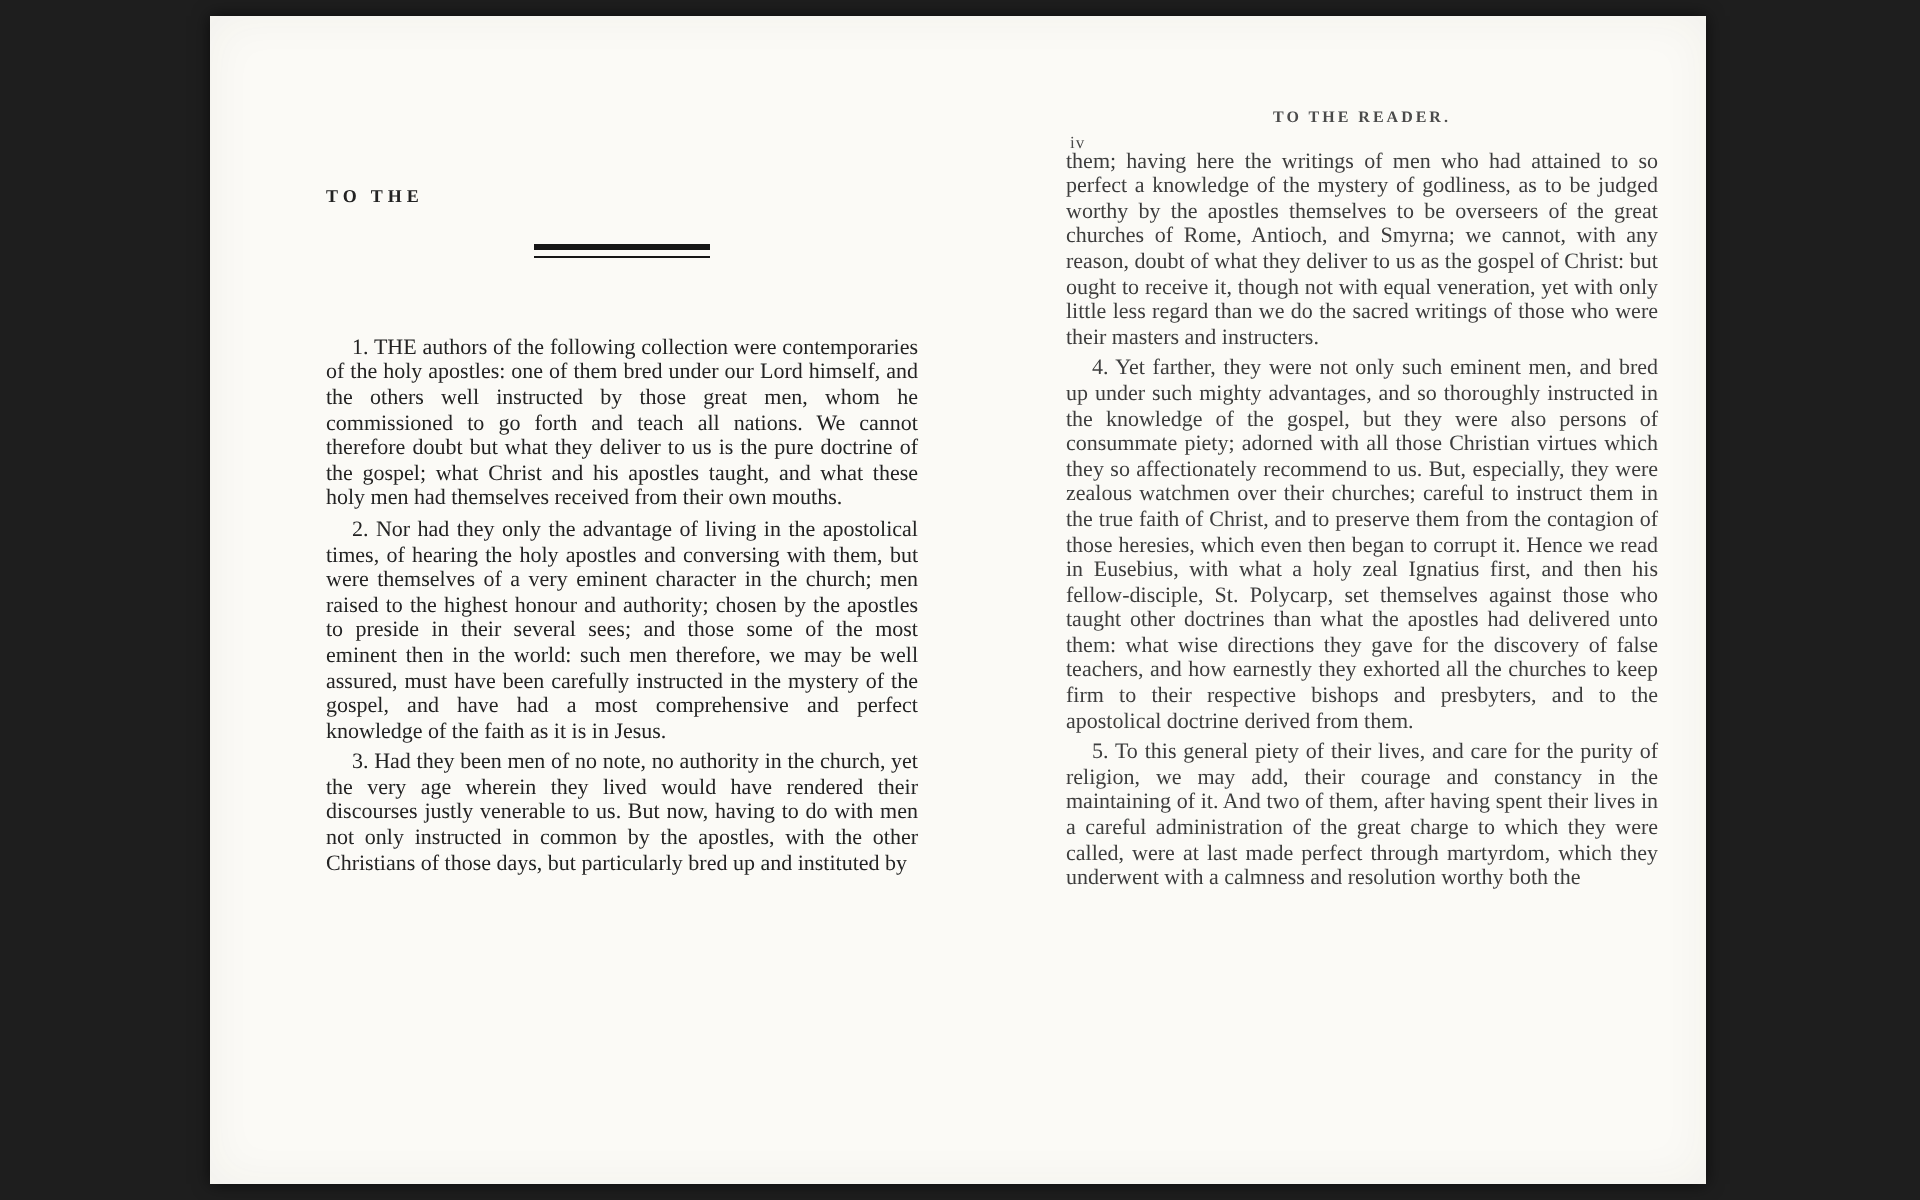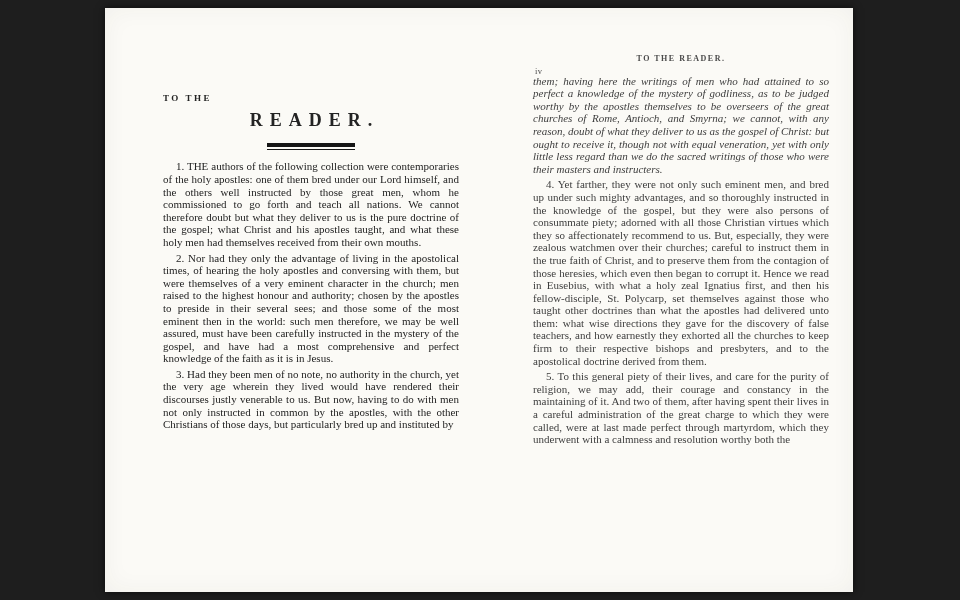--- a/index.html
+++ b/index.html
@@ -33,24 +33,24 @@
   }
   .page-title {
     margin-top: 9px; text-align: center;
     font-weight: bold; font-size: 18px; letter-spacing: 7px;
     text-indent: 7px; 
   }
   .ornament { width: 88px; margin: 17px auto 0 auto; }
   .rule-thick { height: 3.5px; background: #161616; }
   .rule-thin  { height: 1.2px; background: #161616; margin-top: 2.5px; }
 
-  .body-left  { margin-top: 10px; }
+  .body-left  { margin-top: 39px; }
   .body-right { margin-top: 9px; }
   .body-left p, .body-right p { margin: 0 0 3px 0; text-indent: 13px; }
-  .body-right p.continuation { text-indent: 0; font-style: italic; }
+  .body-right p.continuation { text-indent: 0; }
 
   .signature {
     margin-top: 4px; text-align: center; text-indent: 0;
     font-size: 11px; color: #232323;
   }
 
   .right-header {
     position: relative; margin-top: 45px;
     font-size: 8px; letter-spacing: 1.5px; font-weight: bold;
     color: #4a4a4a; text-align: center; text-indent: 0;
@@ -61,21 +61,20 @@
   }
 </style>
 </head>
 <body>
 
 <div class="stage">
   <div class="sheet">
 
     <div class="col col-left">
       <div class="heading-small">TO THE</div>
-      <div class="page-title">READER.</div>
       <div class="ornament">
         <div class="rule-thick"></div>
         <div class="rule-thin"></div>
       </div>
       <div class="body-left">
         <p>1. THE authors of the following collection were contemporaries of the holy apostles: one of them bred under our Lord himself, and the others well instructed by those great men, whom he commissioned to go forth and teach all nations.  We cannot therefore doubt but what they deliver to us is the pure doctrine of the gospel; what Christ and his apostles taught, and what these holy men had themselves received from their own mouths.</p>
         <p>2. Nor had they only the advantage of living in the apostolical times, of hearing the holy apostles and conversing with them, but were themselves of a very eminent character in the church; men raised to the highest honour and authority; chosen by the apostles to preside in their several sees; and those some of the most eminent then in the world: such men therefore, we may be well assured, must have been carefully instructed in the mystery of the gospel, and have had a most comprehensive and perfect knowledge of the faith as it is in Jesus.</p>
         <p>3. Had they been men of no note, no authority in the church, yet the very age wherein they lived would have rendered their discourses justly venerable to us.  But now, having to do with men not only instructed in common by the apostles, with the other Christians of those days, but particularly bred up and instituted by</p>
       </div>
     </div>

